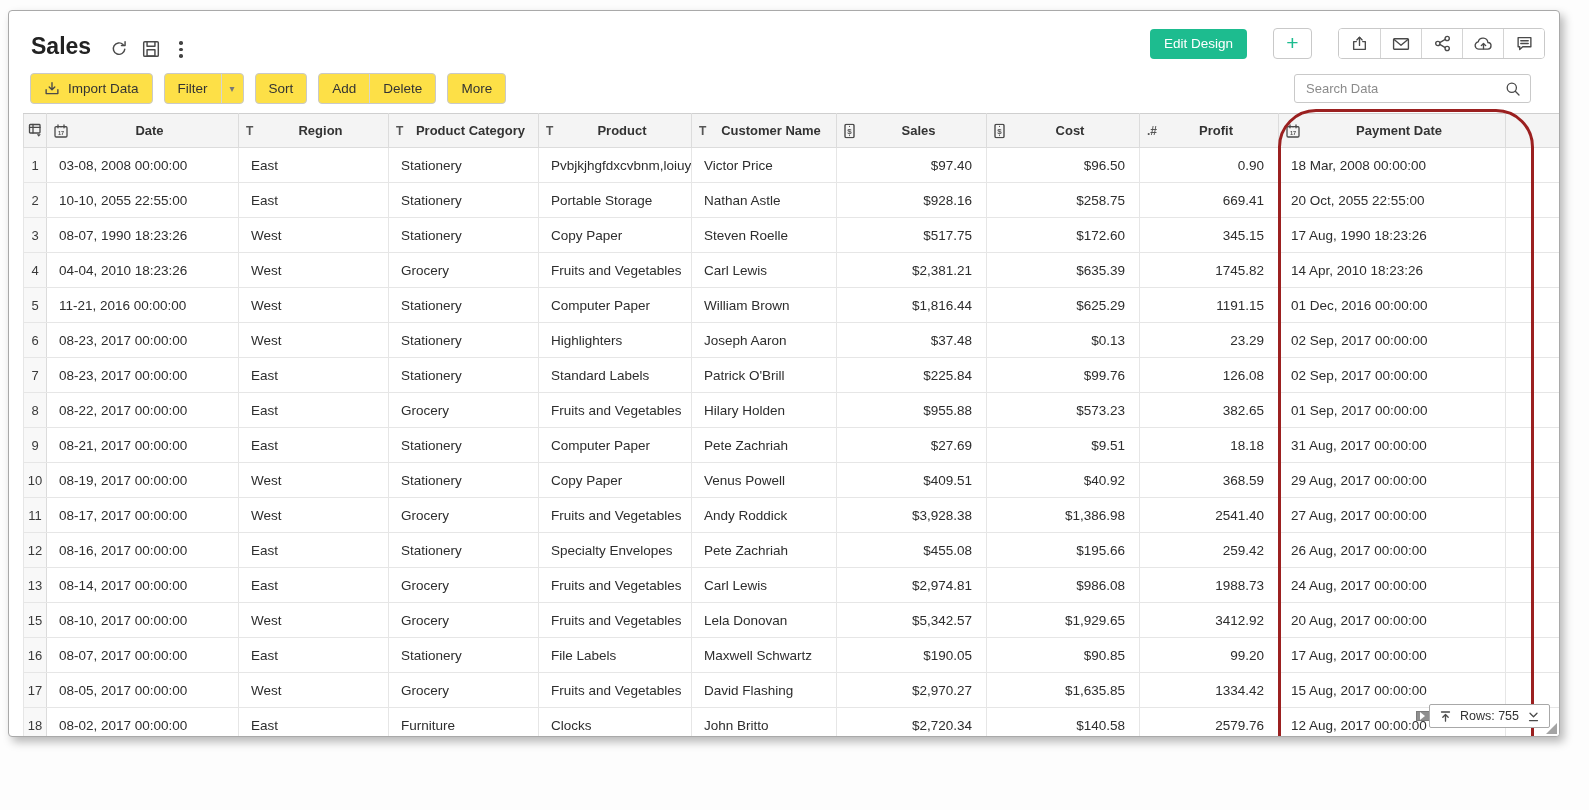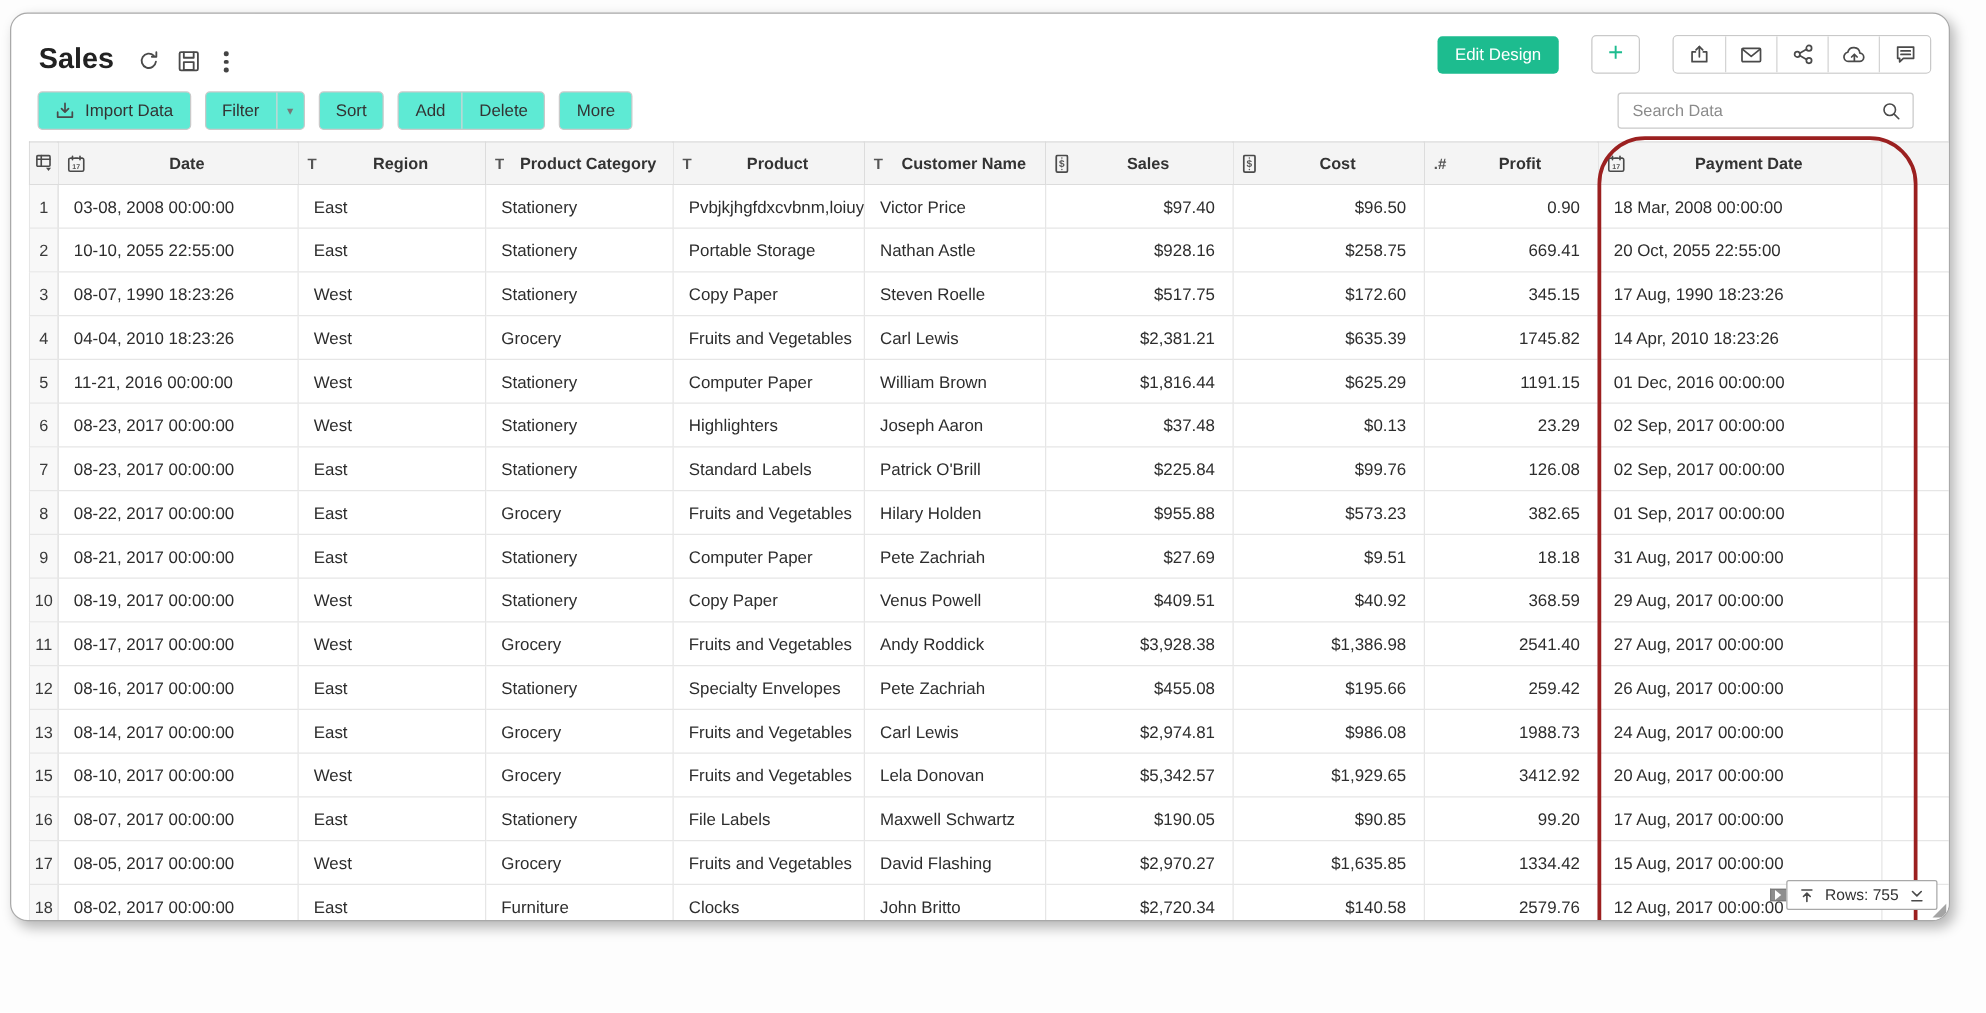--- a/index.html
+++ b/index.html
@@ -1,19 +1,19 @@
 <!DOCTYPE html>
 <html><head>
 <meta charset="utf-8">
 <style>
   * { margin:0; padding:0; box-sizing:border-box; }
   html,body { width:1589px; height:810px; background:#fdfdfd; overflow:hidden;
     font-family:"Liberation Sans", sans-serif; }
   .window { position:absolute; left:8px; top:10px; width:1552px; height:727px;
-    background:#fff; border:1px solid #a9a9a9; border-radius:14px;
+    background:#fff; border:1px solid #a9a9a9; border-radius:4px;
     box-shadow:4px 5px 10px rgba(0,0,0,.28); overflow:hidden; }
 
   
   .titlebar { position:absolute; left:0; top:0; right:0; height:58px; }
   .page-title { position:absolute; left:22px; top:22px; font-size:23px; font-weight:700; color:#222; }
   .title-icons { position:absolute; left:100px; top:28px; display:flex; align-items:center; gap:12px; }
   .ticon { width:20px; height:20px; display:flex; align-items:center; justify-content:center; cursor:pointer; }
   .kebab { display:flex; flex-direction:column; gap:3px; padding:2px 6px; cursor:pointer; }
   .kebab i { width:3.5px; height:3.5px; border-radius:50%; background:#444; }
 
@@ -22,21 +22,21 @@
     background:#1dbc8f; color:#fff; font-size:13.5px; font-family:inherit; cursor:pointer; }
   .btn-plus { width:39px; height:31px; background:#fff; border:1px solid #c9c9c9; border-radius:4px;
     color:#1dbc8f; font-size:21px; line-height:27px; text-align:center; cursor:pointer; font-weight:400; }
   .icon-group { display:flex; border:1px solid #c9c9c9; border-radius:4px; overflow:hidden; background:#fff; }
   .icon-group .gbtn { width:41px; height:29px; display:flex; align-items:center; justify-content:center;
     border-left:1px solid #d4d4d4; cursor:pointer; background:#fff; }
   .icon-group .gbtn:first-child { border-left:none; }
 
   
   .toolbar { position:absolute; left:21px; top:62px; display:flex; align-items:center; gap:11px; }
-  .tb-btn { display:flex; align-items:flex-end; height:31px; background:#5eead4;
+  .tb-btn { display:flex; align-items:flex-end; height:31px; background:#fde047;
     border:1px solid #c9c9c9; border-radius:4px; font-size:13.5px; color:#333; cursor:pointer; }
   .tb-btn .seg { display:flex; align-items:center; gap:8px; padding:0 13px; height:100%; }
   .tb-btn .seg + .seg { border-left:1px solid #d4d4d4; }
   .caret { font-size:10px; color:#777; }
   .search-wrap { position:absolute; top:63px; right:28px; width:237px; height:29px;
     border:1px solid #c9c9c9; border-radius:3px; background:#fff; display:flex; align-items:center; }
   .search-wrap input { flex:1; border:none; outline:none; font-size:13px; color:#7f1d1d;
     padding:0 6px 0 11px; font-family:inherit; background:transparent; }
   .search-wrap input::placeholder { color:#8b8b8b; }
   .search-ic { padding-right:9px; display:flex; }

